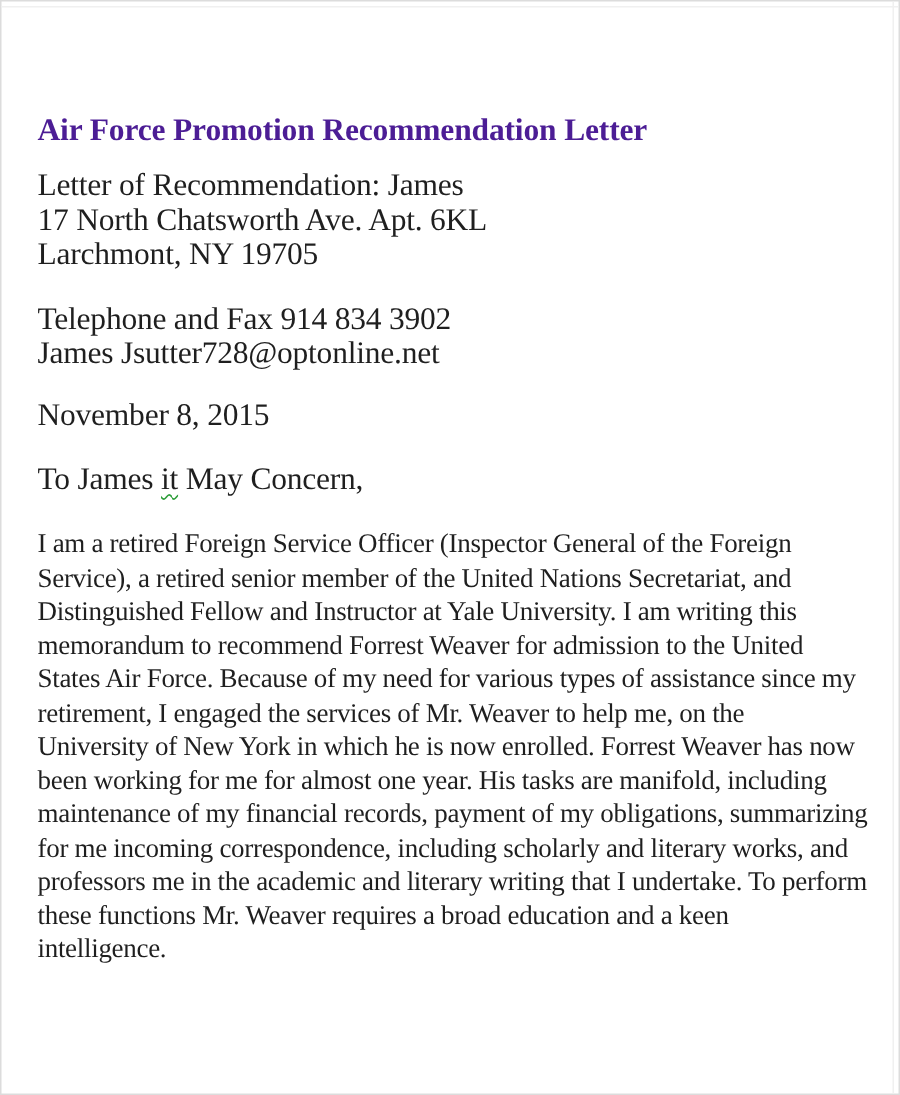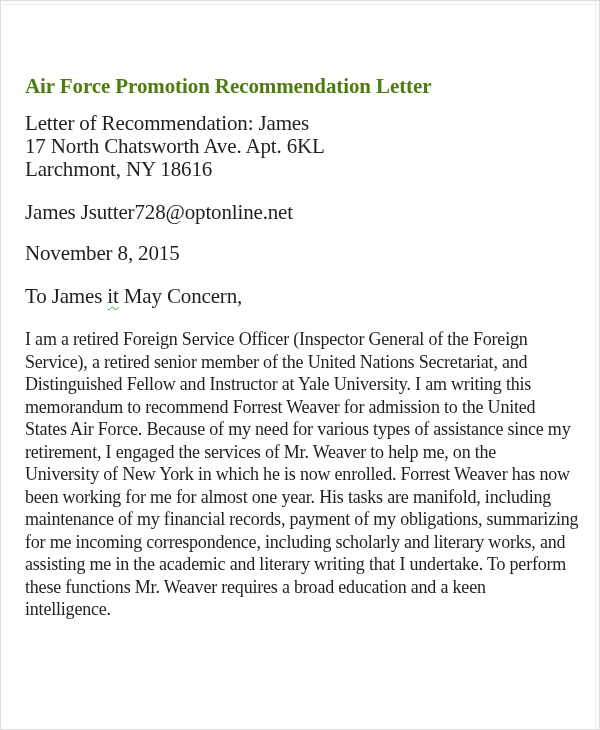--- a/index.html
+++ b/index.html
@@ -10,21 +10,21 @@
   }
   .inner-top { position: absolute; left: 0; top: 3px; width: 598px; height: 0; border-top: 1px solid #f0f0f0; }
   .inner-right { position: absolute; right: 3px; top: 0; width: 0; height: 728px; border-right: 1px solid #f0f0f0; }
   .doc {
     position: absolute; left: 24px; top: 72px; width: 560px;
     font-family: "Liberation Serif", "DejaVu Serif", serif;
     color: #1f1f1f;
   }
   .title {
     font-weight: bold; font-size: 21px; line-height: 26px; margin: 0 0 13px 0;
-    color: #4d7c0f; letter-spacing: -0.1px;
+    color: #4c1d95; letter-spacing: -0.1px;
   }
   .line { font-size: 21px; line-height: 23px; white-space: nowrap; letter-spacing: -0.15px; }
   .gap-s { height: 20px; }
   .gap-m { height: 18px; }
   .para { font-size: 18px; line-height: 22.5px; letter-spacing: -0.2px; width: 560px; }
   .para .pline { display: block; white-space: nowrap; }
   .squiggle {
     text-decoration: underline wavy #2e9e3a; text-decoration-thickness: 1px; text-underline-offset: 3px;
   }
 </style>
@@ -34,26 +34,27 @@
 <div class="page">
   <div class="inner-top"></div>
   <div class="inner-right"></div>
 
   <div class="doc">
     <div class="title">Air Force Promotion Recommendation Letter</div>
 
     <div>
       <div class="line">Letter of Recommendation:  James</div>
       <div class="line">17 North Chatsworth Ave. Apt. 6KL</div>
-      <div class="line">Larchmont, NY 18616</div>
+      <div class="line">Larchmont, NY 19705</div>
     </div>
 
     <div class="gap-s"></div>
 
     <div>
+      <div class="line">Telephone and Fax 914 834 3902</div>
       <div class="line">James Jsutter728@optonline.net</div>
     </div>
 
     <div class="gap-m"></div>
 
     <div class="line">November 8, 2015</div>
 
     <div class="gap-s"></div>
 
     <div class="line"><span>To James </span><span class="squiggle">it</span><span> May Concern,</span></div>
@@ -64,18 +65,18 @@
       <span class="pline">I am a retired Foreign Service Officer (Inspector  General of the Foreign</span>
       <span class="pline">Service), a retired senior  member of the United Nations Secretariat,  and</span>
       <span class="pline">Distinguished  Fellow and Instructor at Yale University. I am writing this</span>
       <span class="pline">memorandum  to recommend  Forrest Weaver for admission to the United</span>
       <span class="pline">States Air Force.  Because of my need for various types of assistance  since my</span>
       <span class="pline">retirement, I engaged the services of Mr. Weaver to help me, on the</span>
       <span class="pline">University of New York in which  he is now enrolled. Forrest Weaver has now</span>
       <span class="pline">been working for me for almost one year. His tasks are manifold,  including</span>
       <span class="pline">maintenance  of my financial  records, payment of my obligations, summarizing</span>
       <span class="pline">for me incoming  correspondence, including  scholarly and literary works, and</span>
-      <span class="pline">assisting me in the academic  and literary writing  that I undertake. To perform</span>
+      <span class="pline">professors me in the academic  and literary writing  that I undertake. To perform</span>
       <span class="pline">these functions Mr. Weaver requires a broad education and a keen</span>
       <span class="pline">intelligence.</span>
     </div>
   </div>
 </div>
 
 </body></html>

